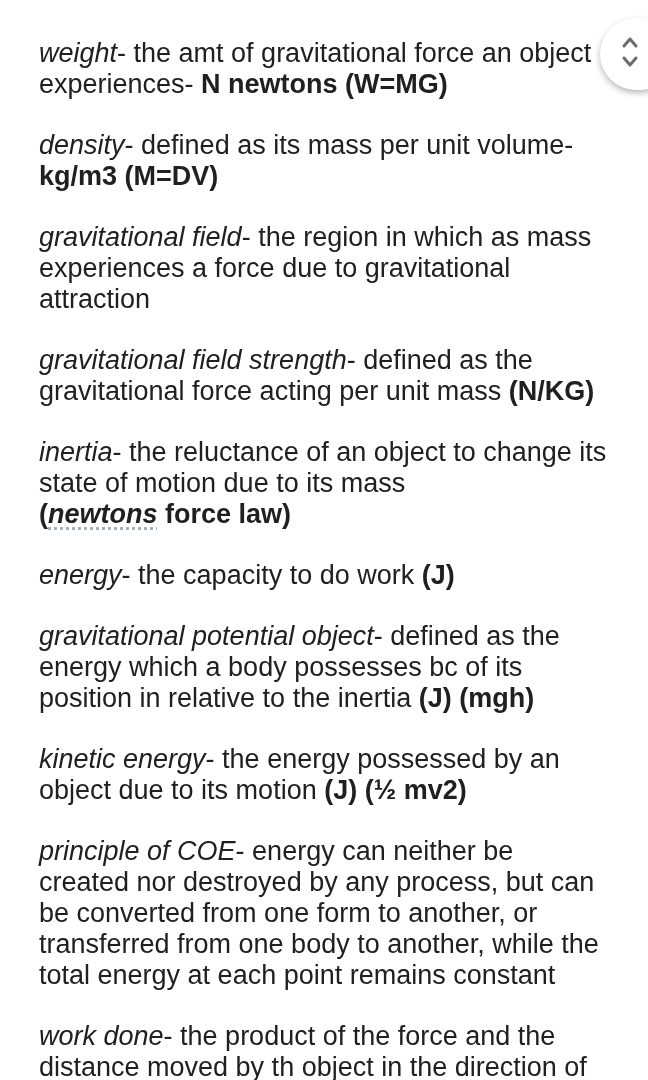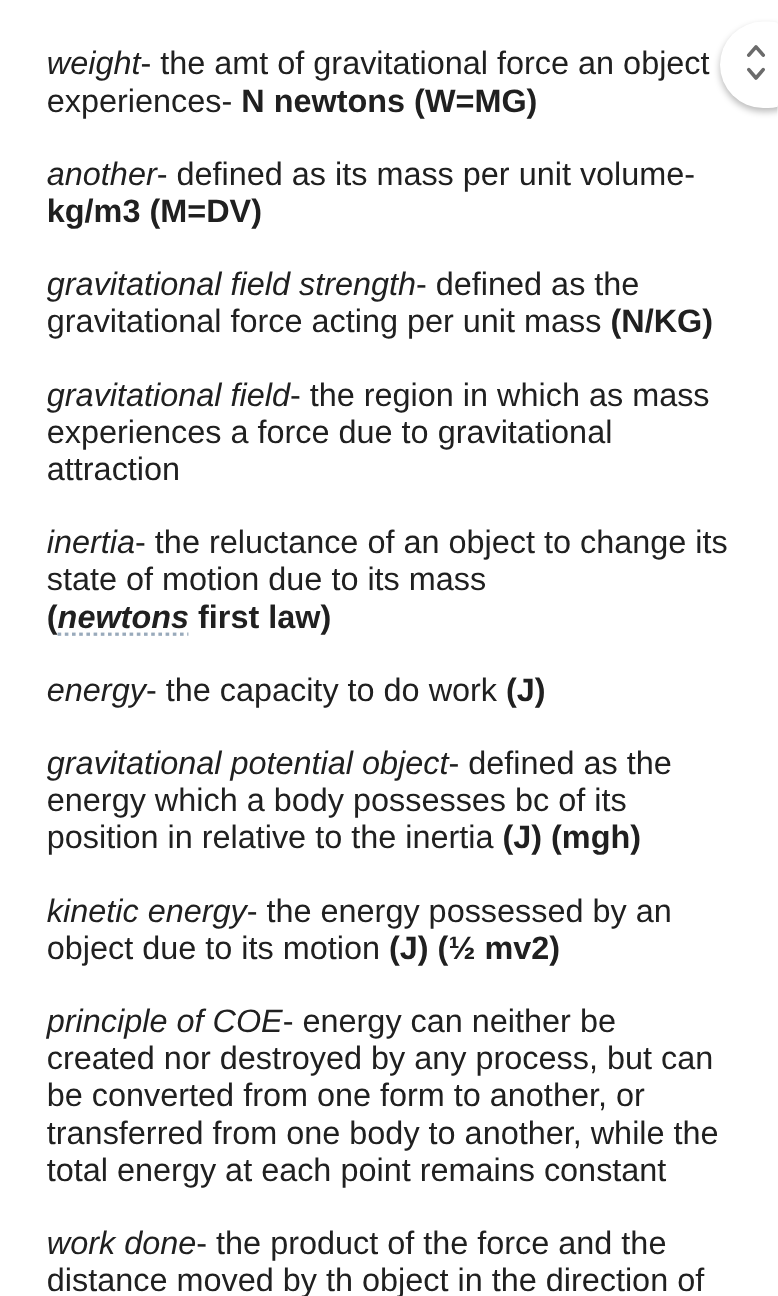--- a/index.html
+++ b/index.html
@@ -26,27 +26,27 @@
     .chev { position: absolute; left: 21px; width: 18px; height: 14px; }
     .chev.up { top: 17px; }
     .chev.down { top: 37px; }
   </style>
 </head>
 <body>
 
 <div class="content">
   <p class="entry"><span class="term">weight</span><span>- </span><span>the amt of gravitational force an object experiences- </span><span class="b">N newtons (W=MG)</span></p>
 
-  <p class="entry"><span class="term">another</span><span>- </span><span>defined as its mass per unit volume- </span><span class="b">kg/m3 (M=DV)</span></p>
+  <p class="entry"><span class="term">density</span><span>- </span><span>defined as its mass per unit volume- </span><span class="b">kg/m3 (M=DV)</span></p>
+
+  <p class="entry"><span class="term">gravitational field</span><span>- </span><span>the region in which as mass experiences a force due to gravitational attraction</span></p>
 
   <p class="entry"><span class="term">gravitational field strength</span><span>- </span><span>defined as the gravitational force acting per unit mass </span><span class="b">(N/KG)</span></p>
 
-  <p class="entry"><span class="term">gravitational field</span><span>- </span><span>the region in which as mass experiences a force due to gravitational attraction</span></p>
-
-  <p class="entry"><span class="term">inertia</span><span>- </span><span>the reluctance of an object to change its state of motion due to its mass</span><br><span class="b">(</span><span class="b link">newtons</span><span class="b"> first law)</span></p>
+  <p class="entry"><span class="term">inertia</span><span>- </span><span>the reluctance of an object to change its state of motion due to its mass</span><br><span class="b">(</span><span class="b link">newtons</span><span class="b"> force law)</span></p>
 
   <p class="entry"><span class="term">energy</span><span>- </span><span>the capacity to do work </span><span class="b">(J)</span></p>
 
   <p class="entry"><span class="term">gravitational potential object</span><span>- </span><span>defined as the energy which a body possesses bc of its position in relative to the inertia </span><span class="b">(J) (mgh)</span></p>
 
   <p class="entry"><span class="term">kinetic energy</span><span>- </span><span>the energy possessed by an object due to its motion </span><span class="b">(J) (½ mv2)</span></p>
 
   <p class="entry"><span class="term">principle of COE</span><span>- </span><span>energy can neither be created nor destroyed by any process, but can be converted from one form to another, or transferred from one body to another, while the total energy at each point remains constant</span></p>
 
   <p class="entry"><span class="term">work done</span><span>- </span><span>the product of the force and the distance moved by th object in the direction of the force </span><span class="b">(J) (WD= f x d)</span></p>

